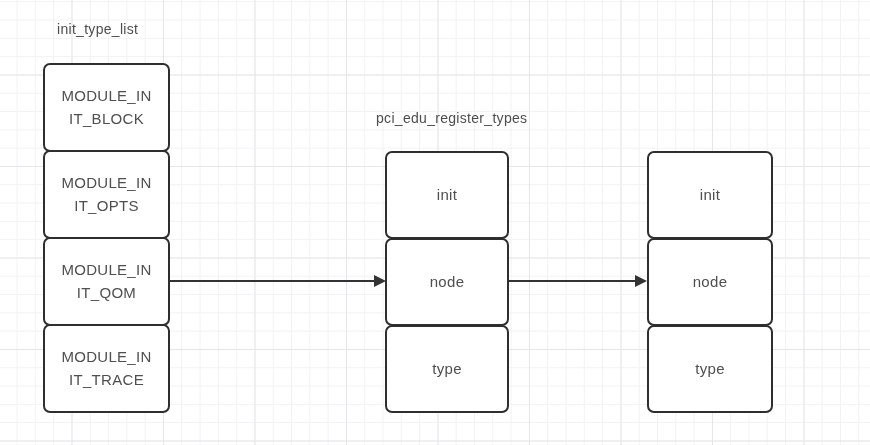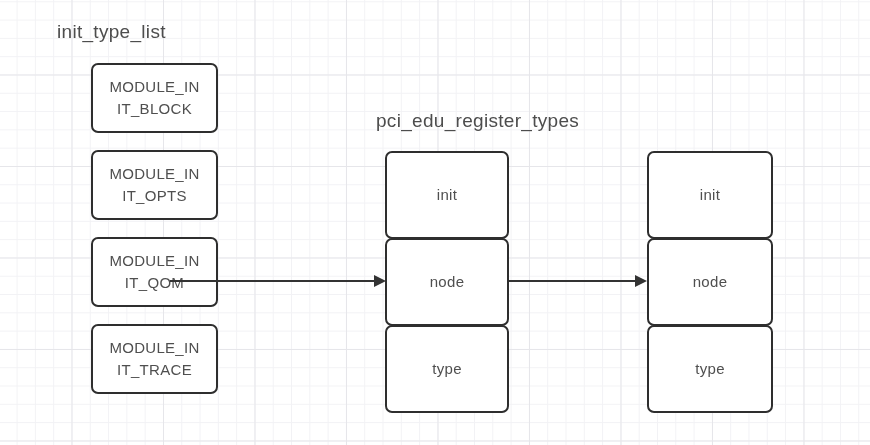--- a/index.html
+++ b/index.html
@@ -17,42 +17,42 @@
     background-image:
       linear-gradient(to right, #e6e6ea 1px, transparent 1px),
       linear-gradient(to bottom, #e6e6ea 1px, transparent 1px),
       linear-gradient(to right, #f2f2f5 1px, transparent 1px),
       linear-gradient(to bottom, #f2f2f5 1px, transparent 1px);
     background-size: 91.5px 91.5px, 91.5px 91.5px, 18.3px 18.3px, 18.3px 18.3px;
     background-position: -20px -17px, -20px -17px, -20px -17px, -20px -17px;
   }
   .group-title {
     position: absolute;
-    font-size: 19px;
+    font-size: 14px;
     color: #4d4d4d;
     letter-spacing: 0.3px;
     white-space: nowrap;
   }
   .shape {
     position: absolute;
     box-sizing: border-box;
     background: #ffffff;
     border: 2.5px solid #2e2e2e;
     border-radius: 7px;
     display: flex;
     align-items: center;
     justify-content: center;
     text-align: center;
     color: #4f4f4f;
     font-size: 15px;
     line-height: 1.5;
     white-space: pre-line;
     letter-spacing: 0.3px;
   }
-  .box-lg  { left: 43px;  width: 127px; height: 70px; margin-left: 48px; }
+  .box-lg  { left: 43px;  width: 127px; height: 89px; }
   .box-md  { left: 385px; width: 124px; height: 88px; }
   .box-mdr { left: 647px; width: 126px; height: 88px; }
   .arrow { position: absolute; height: 0; }
   .arrow-line {
     position: absolute;
     left: 0; right: 11px; top: -1.25px;
     height: 2.5px;
     background: #333333;
   }
   .arrow-head {

